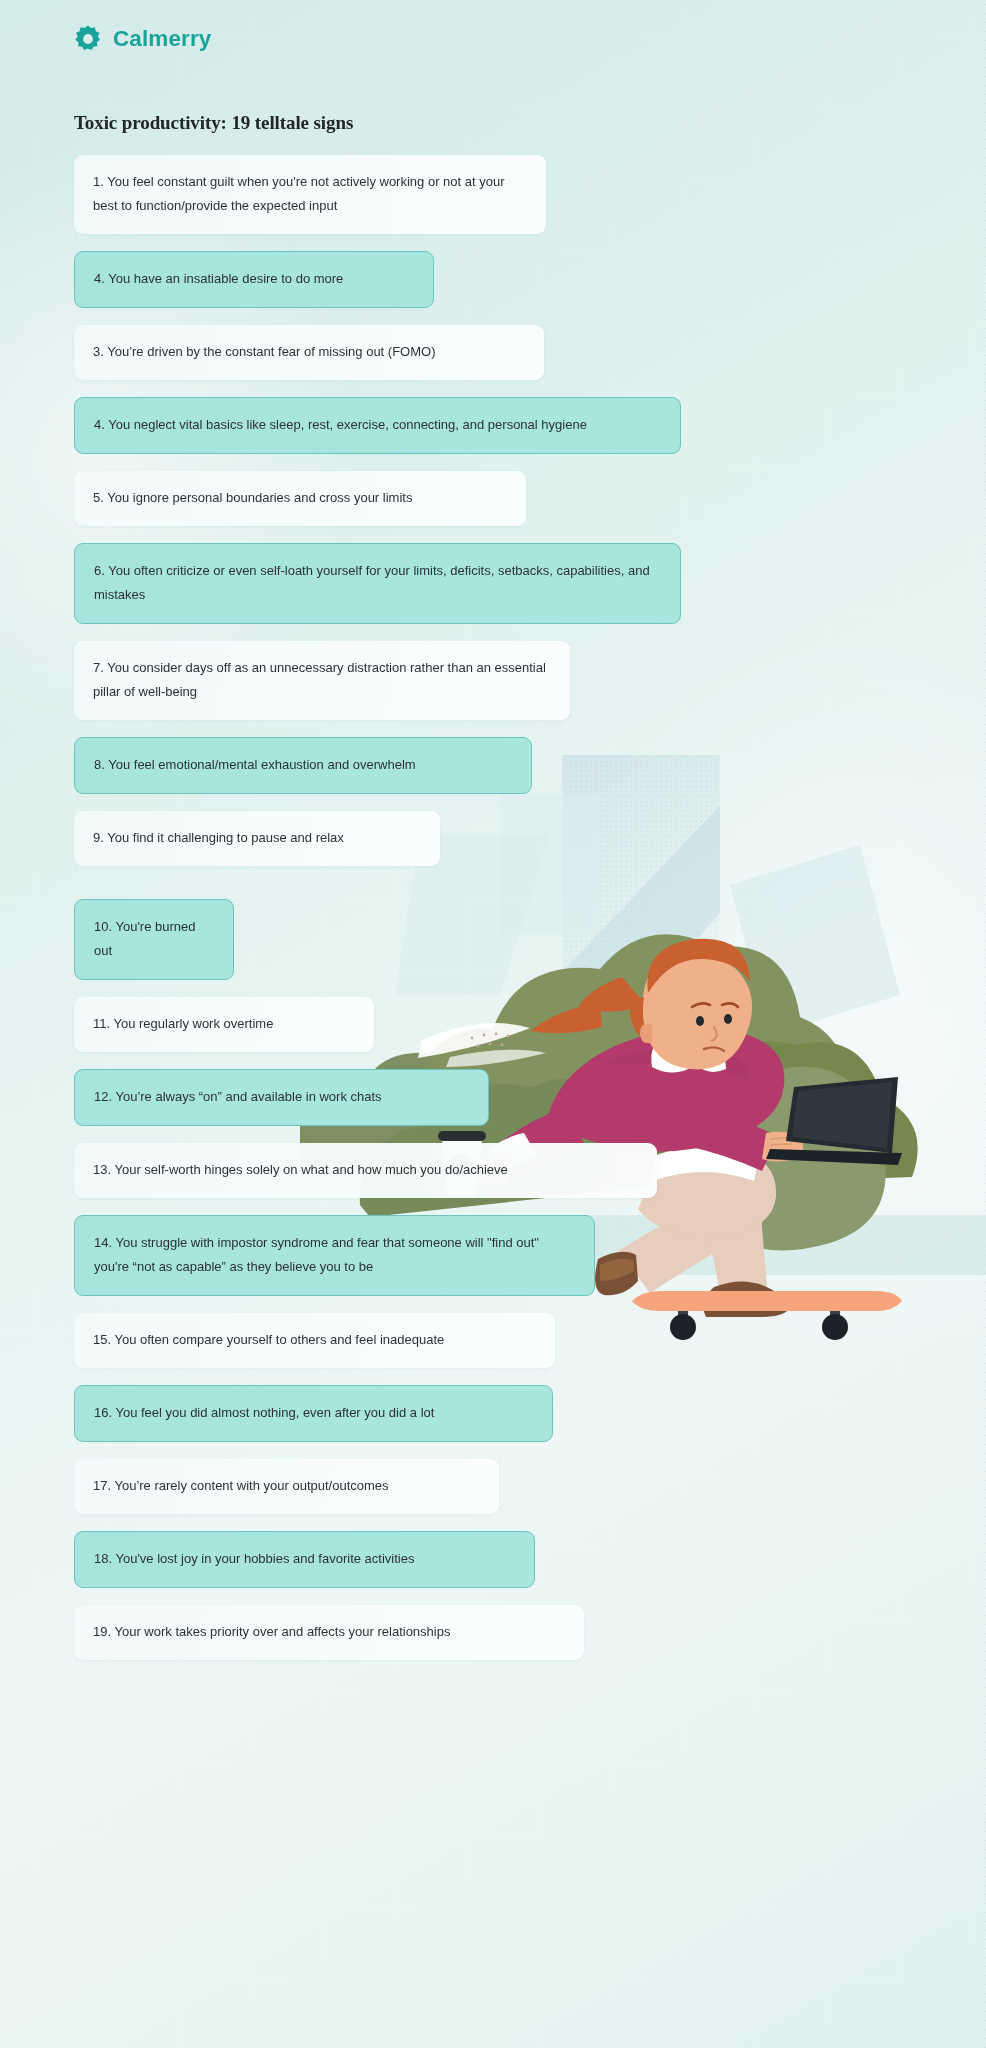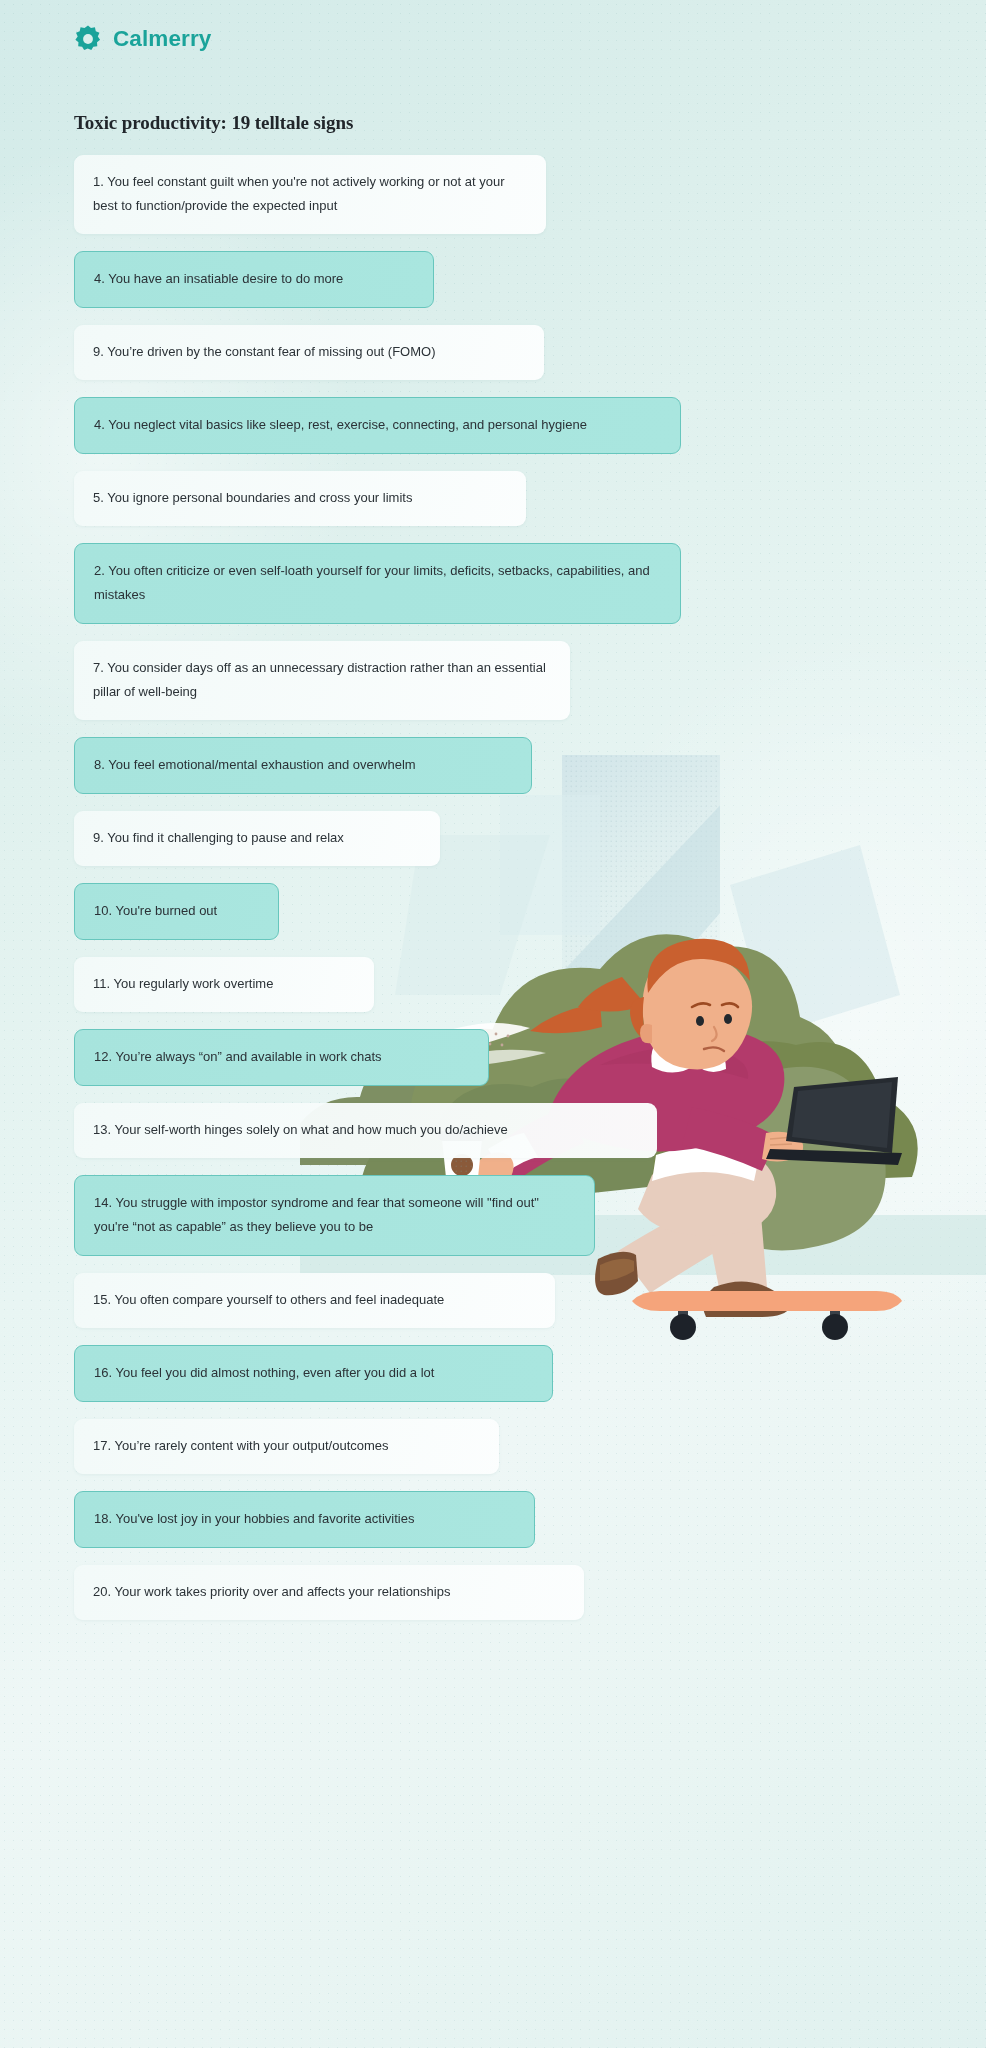--- a/index.html
+++ b/index.html
@@ -132,21 +132,21 @@
   
   .w-1  { width: 472px; }
   .w-2  { width: 360px; }
   .w-3  { width: 470px; }
   .w-4  { width: 607px; }
   .w-5  { width: 452px; }
   .w-6  { width: 607px; }
   .w-7  { width: 496px; }
   .w-8  { width: 458px; }
   .w-9  { width: 366px; }
-  .w-10 { width: 205px; }
+  .w-10 { width: 160px; margin-top: 16px; }
   .w-11 { width: 300px; }
   .w-12 { width: 415px; }
   .w-13 { width: 583px; }
   .w-14 { width: 521px; }
   .w-15 { width: 481px; }
   .w-16 { width: 479px; }
   .w-17 { width: 425px; }
   .w-18 { width: 461px; }
   .w-19 { width: 510px; }
 </style>
@@ -299,32 +299,32 @@
       <circle cx="16" cy="16" r="5.6" fill="#d9efec"></circle>
     </svg>
     <span class="wordmark">Calmerry</span>
   </div>
 
   <h1 id="page-title">Toxic productivity: 19 telltale signs</h1>
 
   <div id="signs-list">
     <div class="sign-card light w-1">1. You feel constant guilt when you're not actively working or not at your best to function/provide the expected input</div>
     <div class="sign-card teal  w-2">4. You have an insatiable desire to do more</div>
-    <div class="sign-card light w-3">9. You’re driven by the constant fear of missing out (FOMO)</div>
+    <div class="sign-card light w-3">3. You’re driven by the constant fear of missing out (FOMO)</div>
     <div class="sign-card teal  w-4">4. You neglect vital basics like sleep, rest, exercise, connecting, and personal hygiene</div>
     <div class="sign-card light w-5">5. You ignore personal boundaries and cross your limits</div>
-    <div class="sign-card teal  w-6">2. You often criticize or even self-loath yourself for your limits, deficits, setbacks, capabilities, and mistakes</div>
+    <div class="sign-card teal  w-6">6. You often criticize or even self-loath yourself for your limits, deficits, setbacks, capabilities, and mistakes</div>
     <div class="sign-card light w-7">7. You consider days off as an unnecessary distraction rather than an essential pillar of well-being</div>
     <div class="sign-card teal  w-8">8. You feel emotional/mental exhaustion and overwhelm</div>
     <div class="sign-card light w-9">9. You find it challenging to pause and relax</div>
     <div class="sign-card teal  w-10">10. You're burned out</div>
     <div class="sign-card light w-11">11. You regularly work overtime</div>
     <div class="sign-card teal  w-12">12. You’re always “on” and available in work chats</div>
     <div class="sign-card light w-13">13. Your self-worth hinges solely on what and how much you do/achieve</div>
     <div class="sign-card teal  w-14">14. You struggle with impostor syndrome and fear that someone will "find out" you're “not as capable” as they believe you to be</div>
     <div class="sign-card light w-15">15. You often compare yourself to others and feel inadequate</div>
     <div class="sign-card teal  w-16">16. You feel you did almost nothing, even after you did a lot</div>
     <div class="sign-card light w-17">17. You’re rarely content with your output/outcomes</div>
     <div class="sign-card teal  w-18">18. You've lost joy in your hobbies and favorite activities</div>
-    <div class="sign-card light w-19">20. Your work takes priority over and affects your relationships</div>
+    <div class="sign-card light w-19">19. Your work takes priority over and affects your relationships</div>
   </div>
 
 </div>
 
 </body></html>

